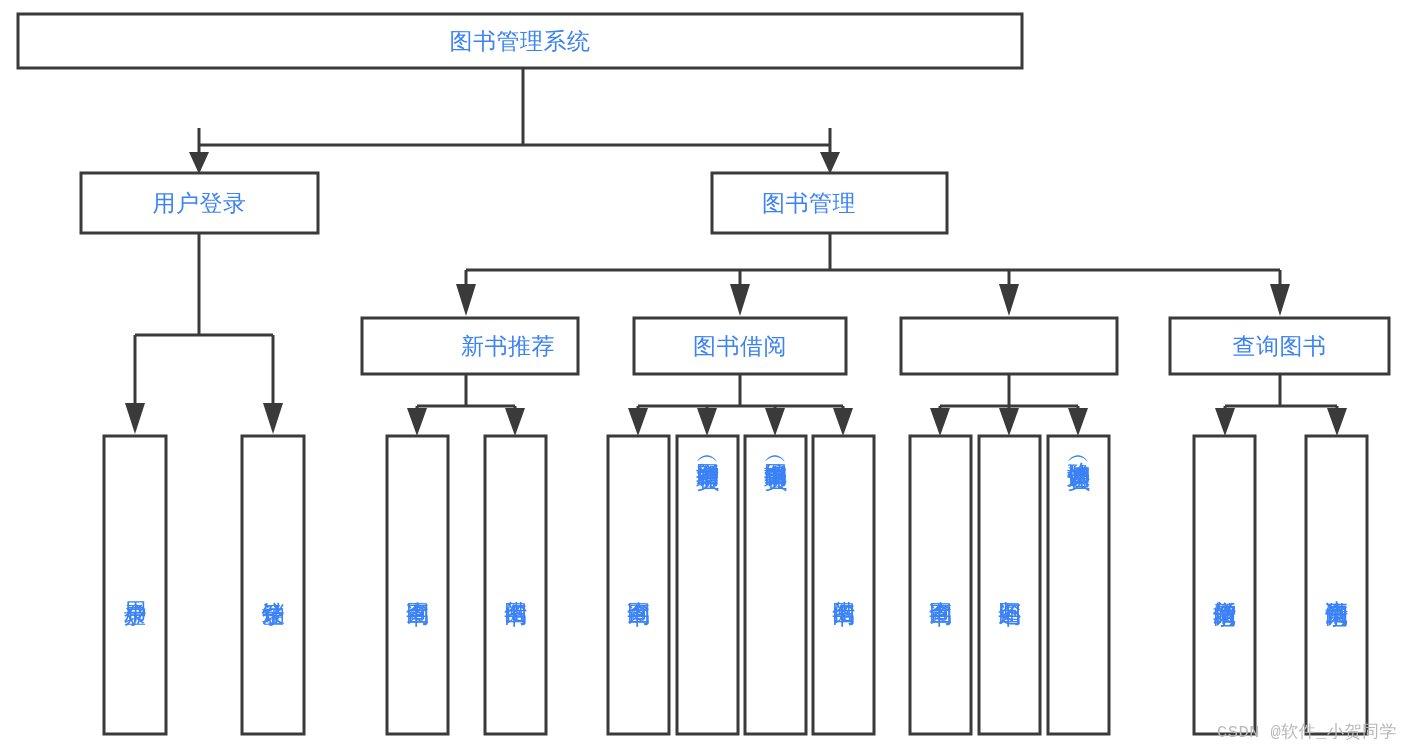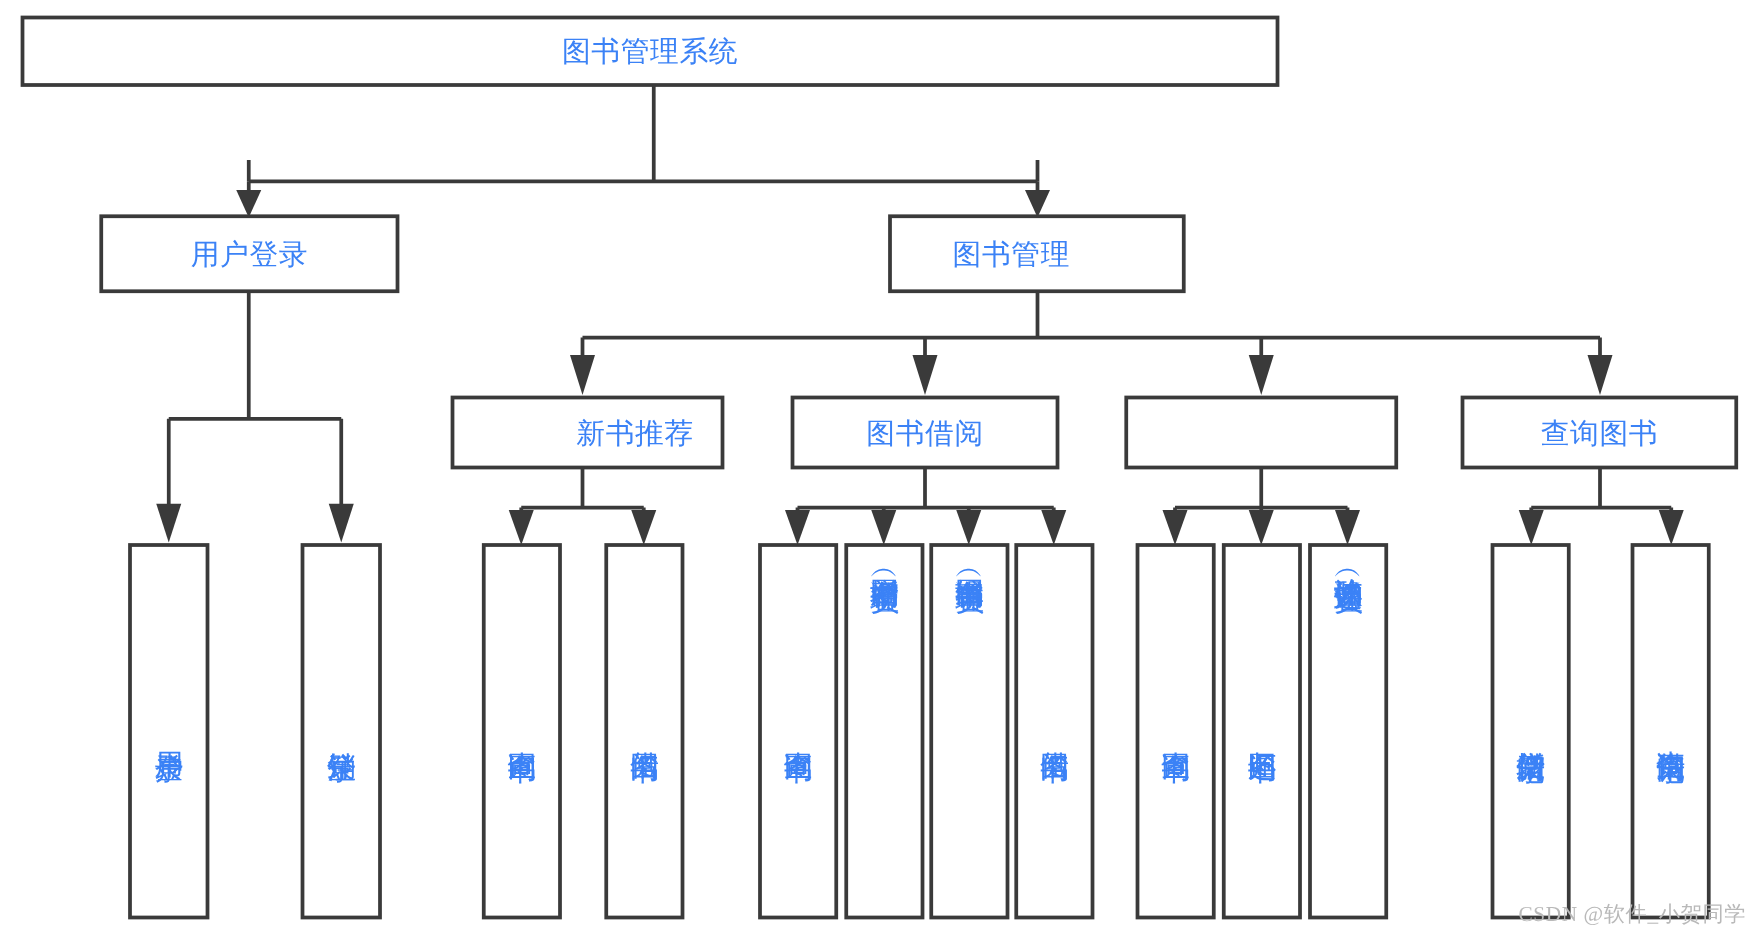--- a/index.html
+++ b/index.html
@@ -67,21 +67,21 @@
   .node-label.vert.centered {
     justify-content: center;
     padding-top: 0;
   }
   .watermark {
     position: absolute;
     right: 8px;
     bottom: 4px;
     font-size: 17px;
     color: #b9b9b9;
-    font-family: Liberation Serif, serif;
+    font-family: Liberation Mono, monospace;
     letter-spacing: 0.5px;
     white-space: nowrap;
     margin-left: 30px;
   }
 </style>
 </head>
 <body>
 
 <div id="canvas">
 

